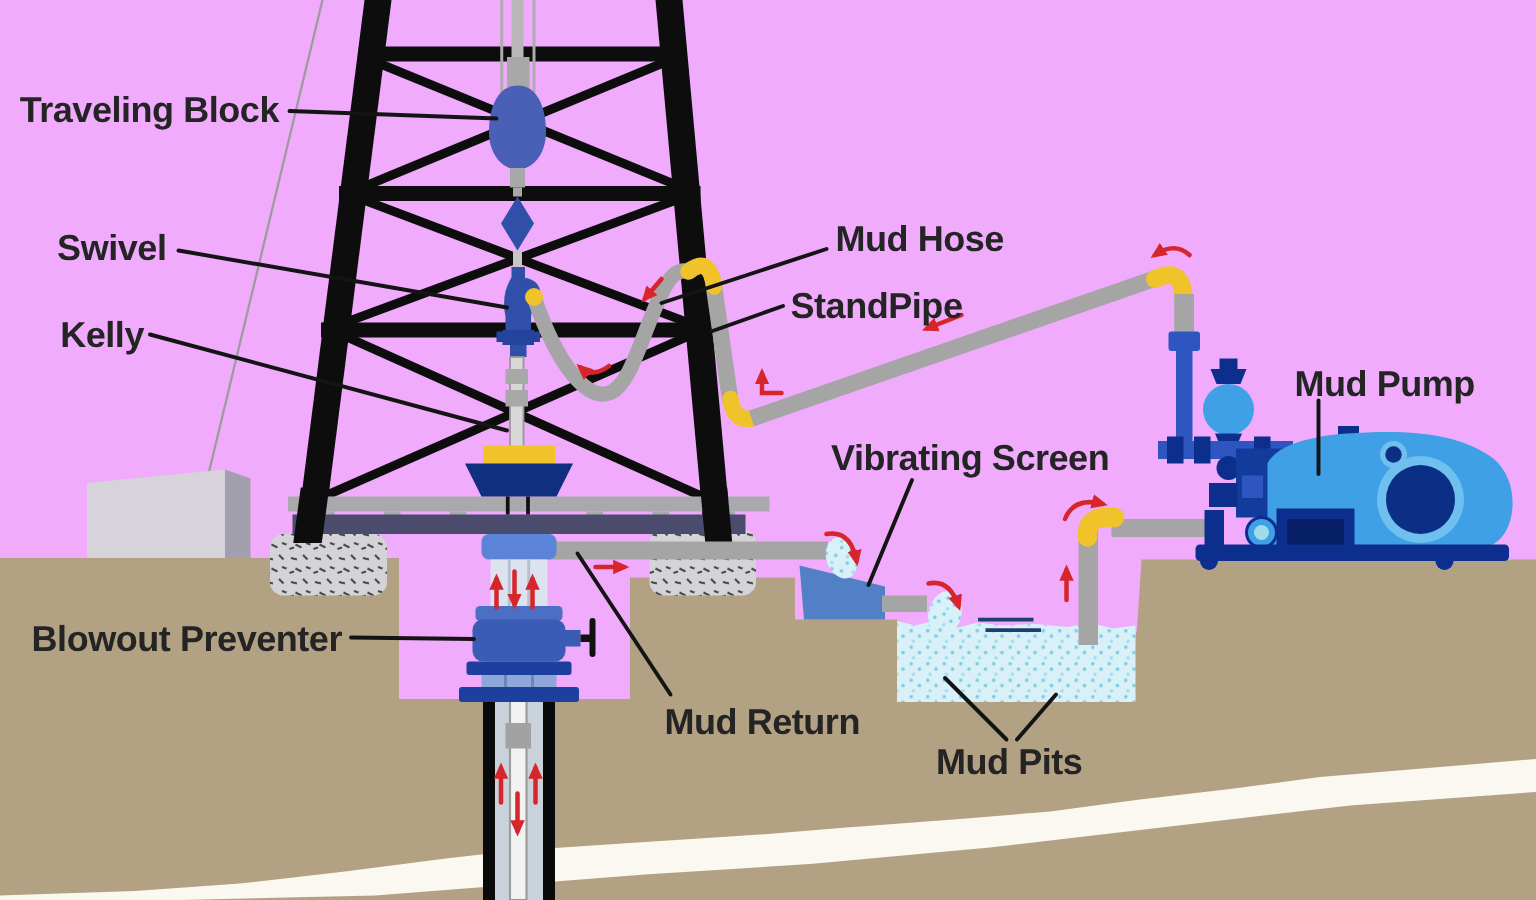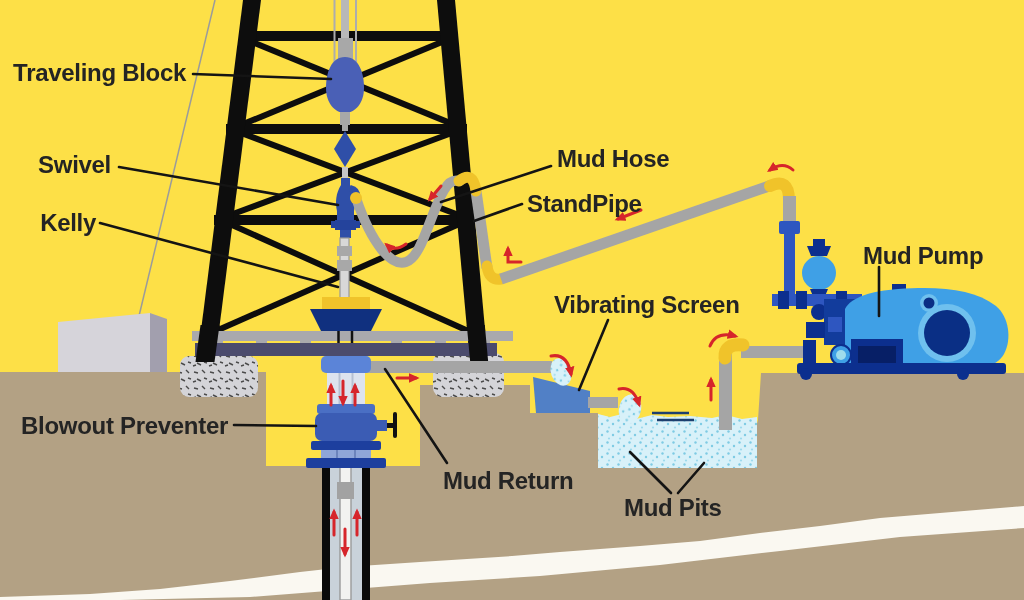--- a/index.html
+++ b/index.html
@@ -1,16 +1,16 @@
 <!DOCTYPE html>
 <html><head>
 <meta charset="utf-8">
 <style>
   html,body{margin:0;padding:0;background:#ffffff;}
-  .stage{position:relative;width:1024px;height:600px;background:#fde047;overflow:hidden;}
+  .stage{position:relative;width:1024px;height:600px;background:#f0abfc;overflow:hidden;}
   svg{display:block;}
   .lbl{font-family:"Liberation Sans",sans-serif;font-weight:700;font-size:24px;fill:#242424;letter-spacing:-0.3px;}
   .leader{stroke:#141414;stroke-width:2.6;fill:none;stroke-linecap:round;}
   .flow{stroke:#d6252b;stroke-width:3;fill:none;stroke-linecap:round;}
 </style>
 </head>
 <body>
 
 <div class="stage">
 <svg width="1024" height="600" viewBox="0 0 1024 600">

